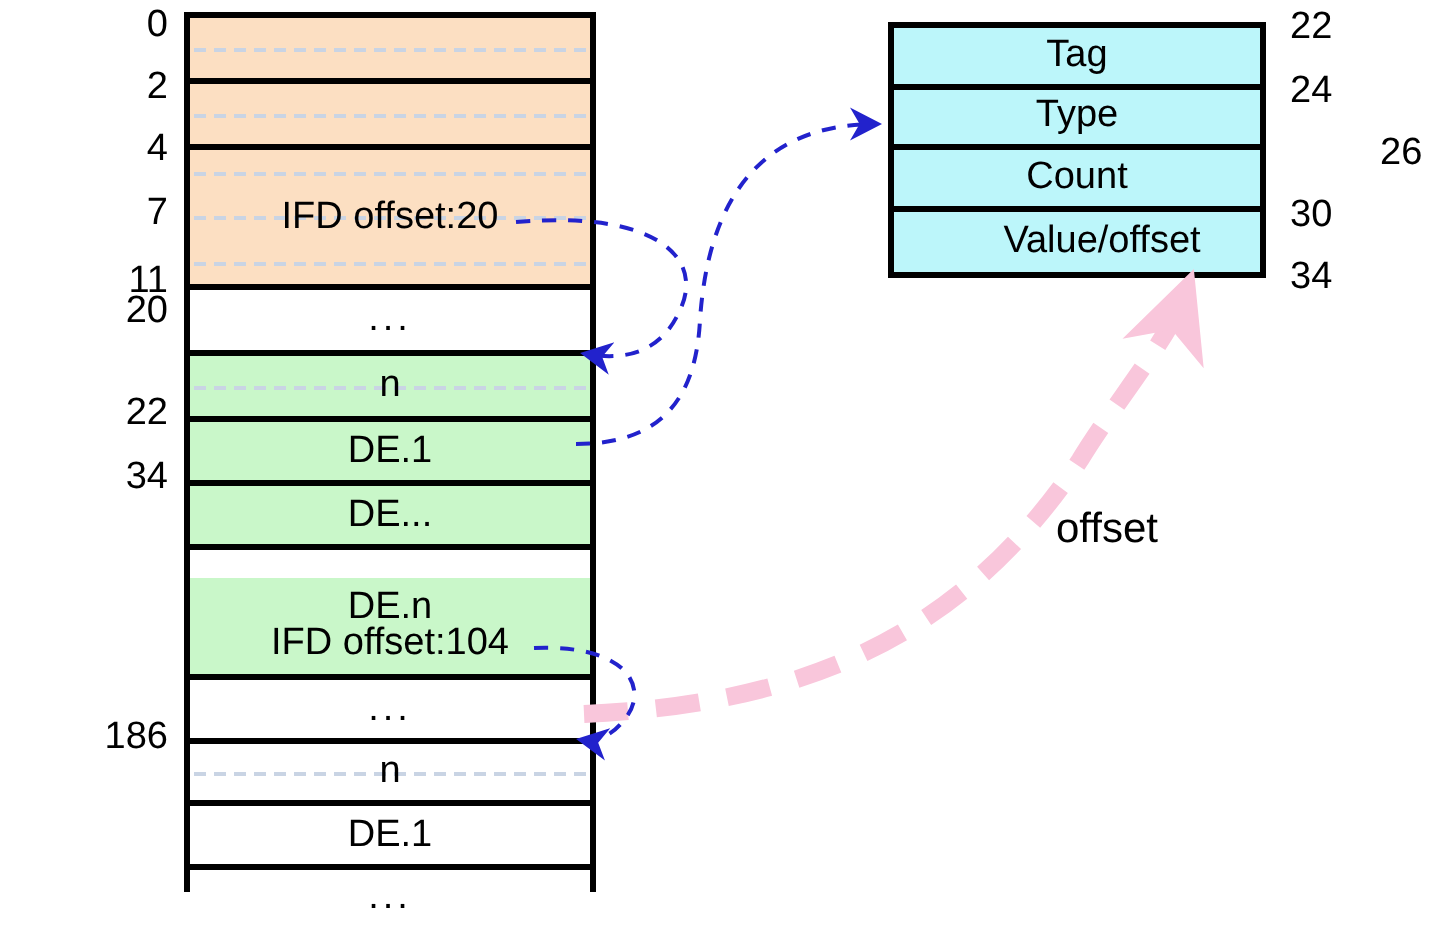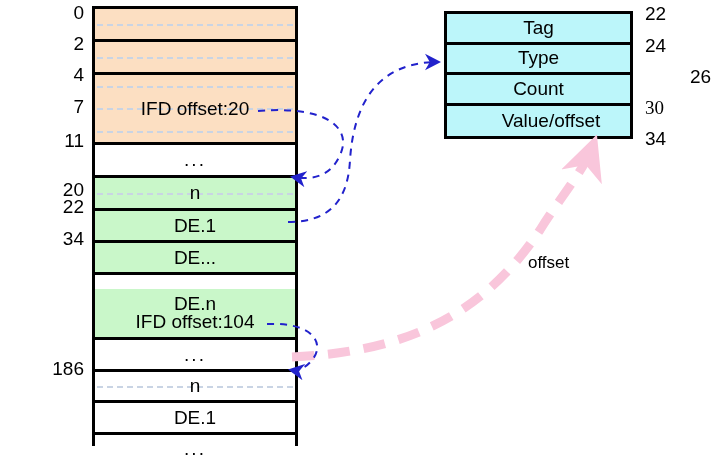--- a/index.html
+++ b/index.html
@@ -116,36 +116,36 @@
     font-size: 19px;
     color: #000000;
     white-space: nowrap;
   }
 
   
   #offset-arrow-label {
     position: absolute;
     left: 528px;
     top: 253px;
-    font-size: 17px;
+    font-size: 21px;
     color: #000000;
     white-space: nowrap;
   }
 </style>
 </head>
 <body>
 
 <div id="diagram-root">
 
   <div class="off-left" style="top:2px;">0</div>
   <div class="off-left" style="top:33px;">2</div>
   <div class="off-left" style="top:64px;">4</div>
   <div class="off-left" style="top:96px;">7</div>
   <div class="off-left" style="top:130px;">11</div>
-  <div class="off-left" style="top:179px;">20</div>
+  <div class="off-left" style="top:145px;">20</div>
   <div class="off-left" style="top:196px;">22</div>
   <div class="off-left" style="top:228px;">34</div>
   <div class="off-left" style="top:358px;">186</div>
 
   <div id="file-structure">
 
     <div class="mem-row orange" style="top:0px; height:33px;">
       <div class="sublines">
         <div class="subline" style="top:15px;"></div>
       </div>
@@ -227,21 +227,21 @@
       <span>Type</span>
     </div>
     <div class="entry-row last" style="top:91.5px;padding-left:25px;">
       <span>Value/offset</span>
     </div>
   </div>
 
   <div class="off-right" style="top:3px;">22</div>
   <div class="off-right" style="top:35px;text-align:center;">24</div>
   <div class="off-right" style="top:66px;margin-left:45px;">26</div>
-  <div class="off-right" style="top:97px;font-family:Liberation Serif, serif;">30</div>
+  <div class="off-right" style="top:97px;">30</div>
   <div class="off-right" style="top:128px;">34</div>
 
   <svg class="svg-layer" viewBox="0 0 720 470" xmlns="http://www.w3.org/2000/svg">
     <defs>
       <marker id="blue-head" markerWidth="9" markerHeight="9" refX="6.5" refY="4.5" orient="auto" markerUnits="strokeWidth">
         <path d="M0,0.4 L8,4.5 L0,8.6 L2.4,4.5 Z" fill="#2222CC"></path>
       </marker>
       <marker id="pink-head" markerWidth="5.2" markerHeight="5.2" refX="3.4" refY="2.6" orient="auto" markerUnits="strokeWidth">
         <path d="M0,0.2 L5,2.6 L0,5 L1.4,2.6 Z" fill="#F9C6DB"></path>
       </marker>

